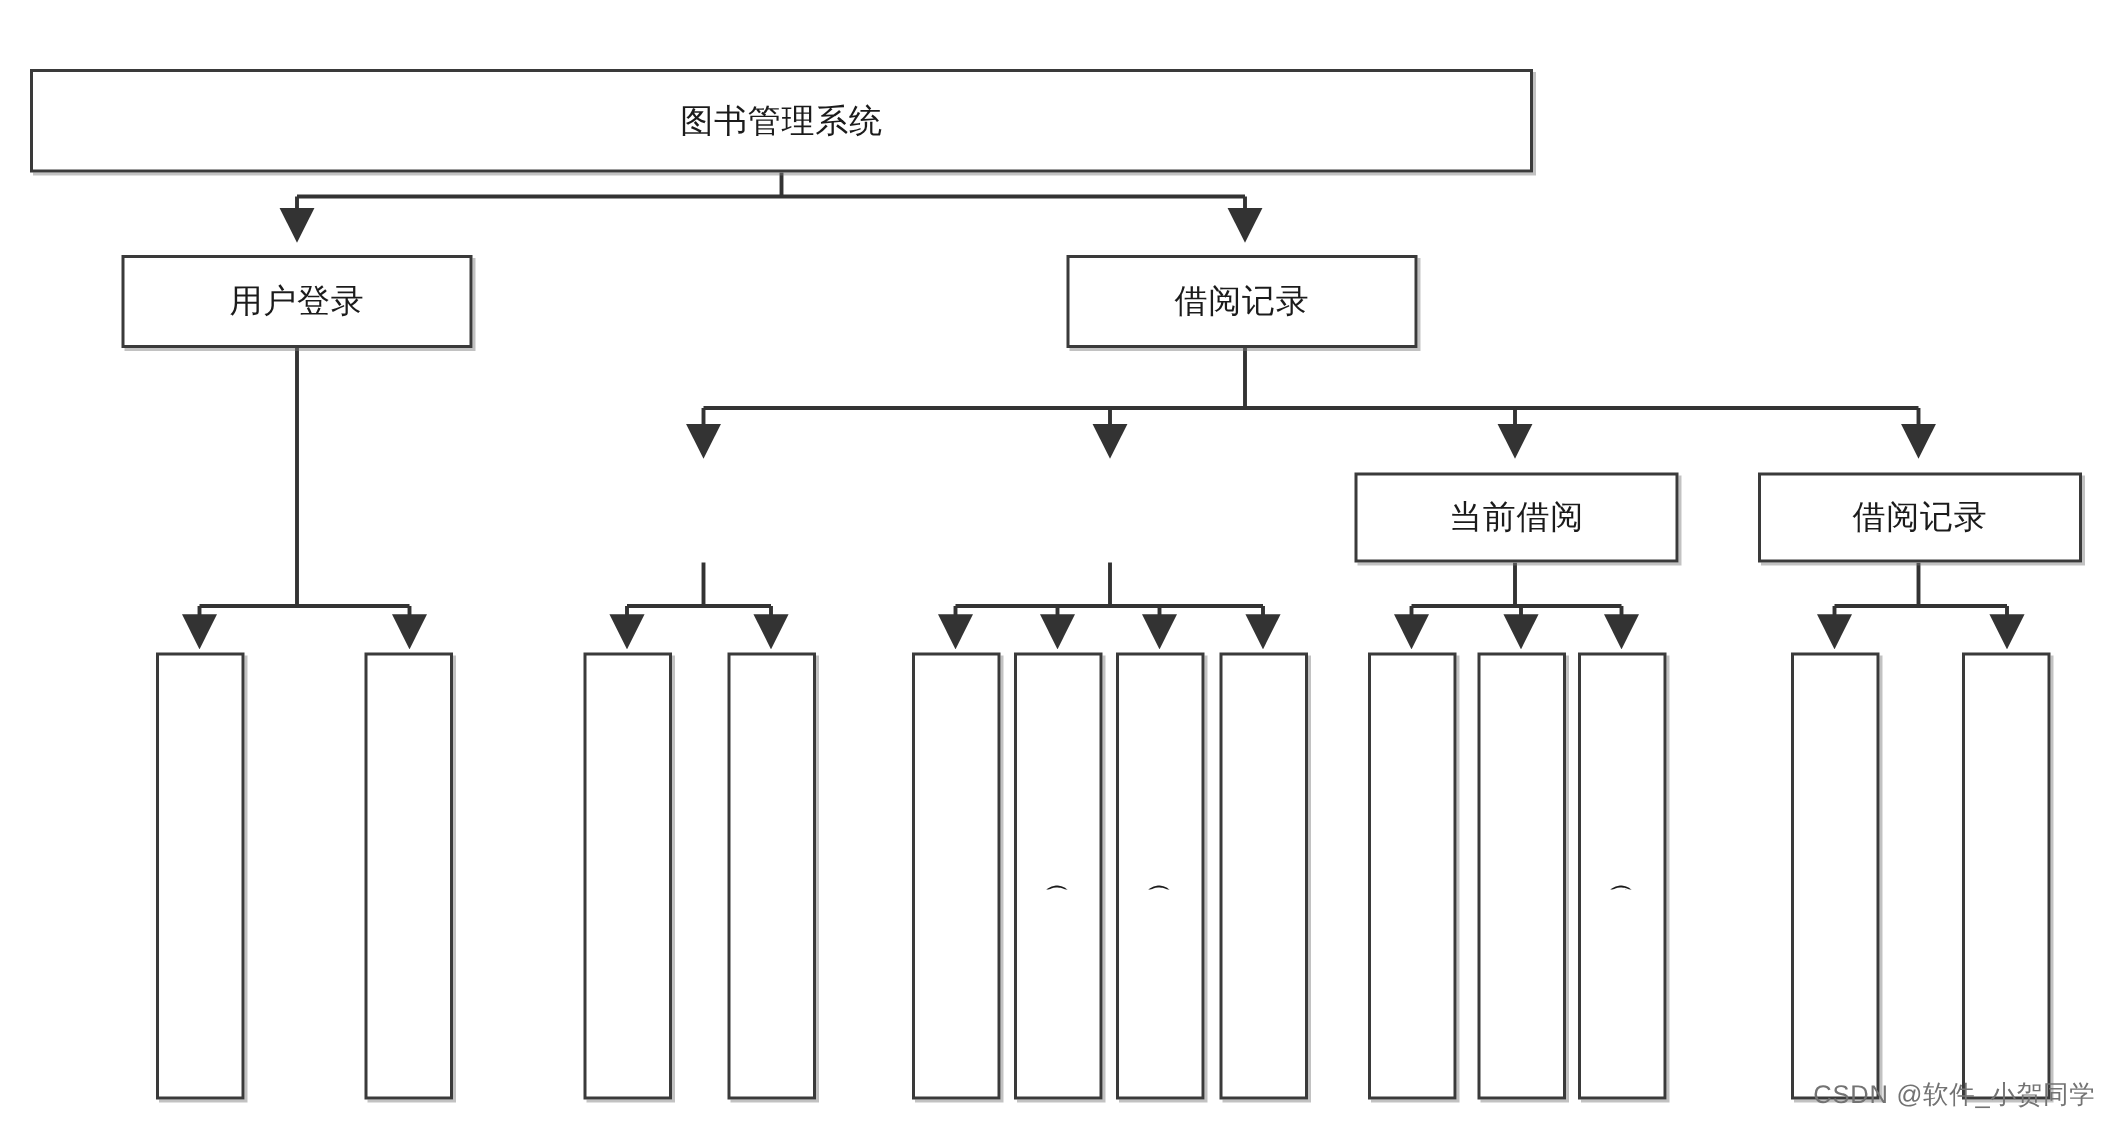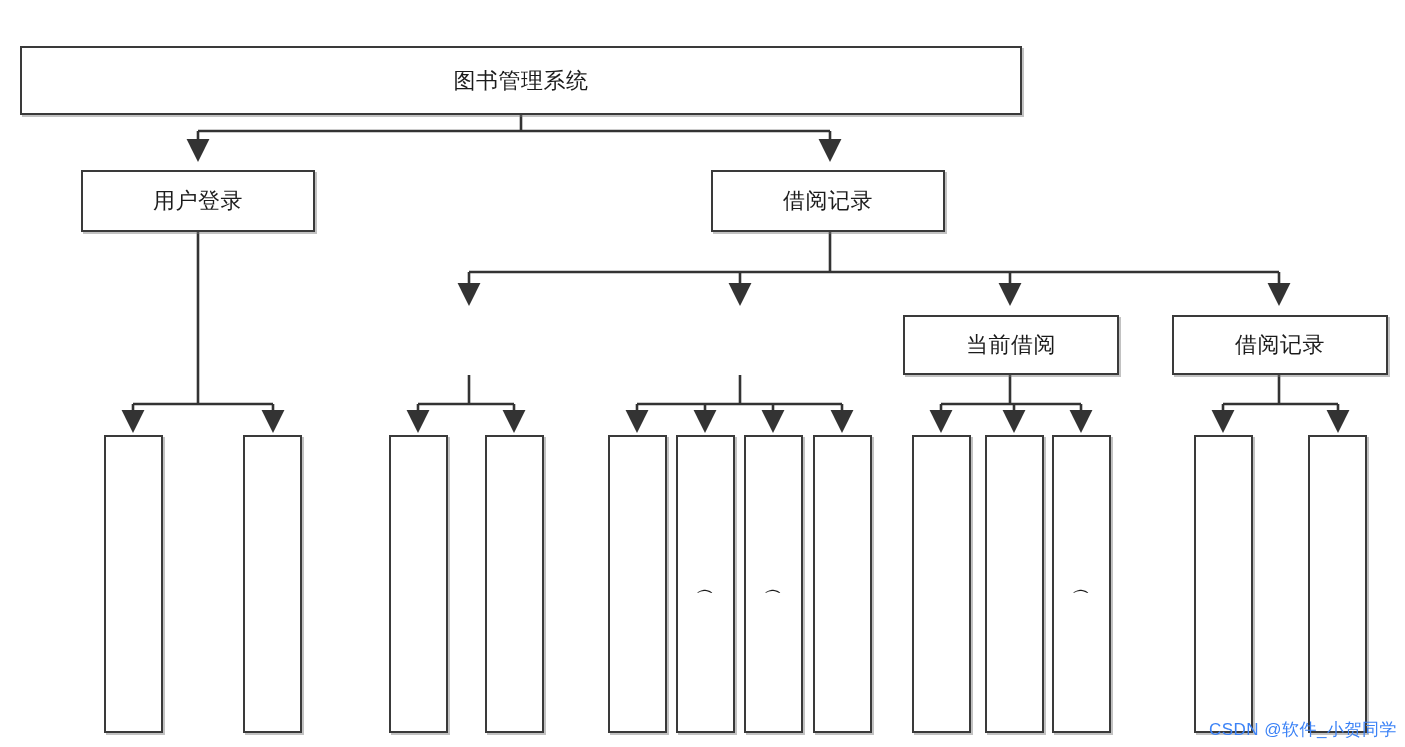--- a/index.html
+++ b/index.html
@@ -55,21 +55,21 @@
     max-height: 100%;
     overflow: hidden;
   }
   .node.root .label { font-size: 22px; }
 
   #watermark {
     position: absolute;
     right: 8px;
     bottom: 6px;
     font-size: 17px;
-    color: #3b82f6;
+    color: #737373;
     letter-spacing: 0.5px;
     z-index: 5;
     white-space: nowrap;
   }
 </style>
 </head>
 <body>
 
 <div id="canvas">
 

